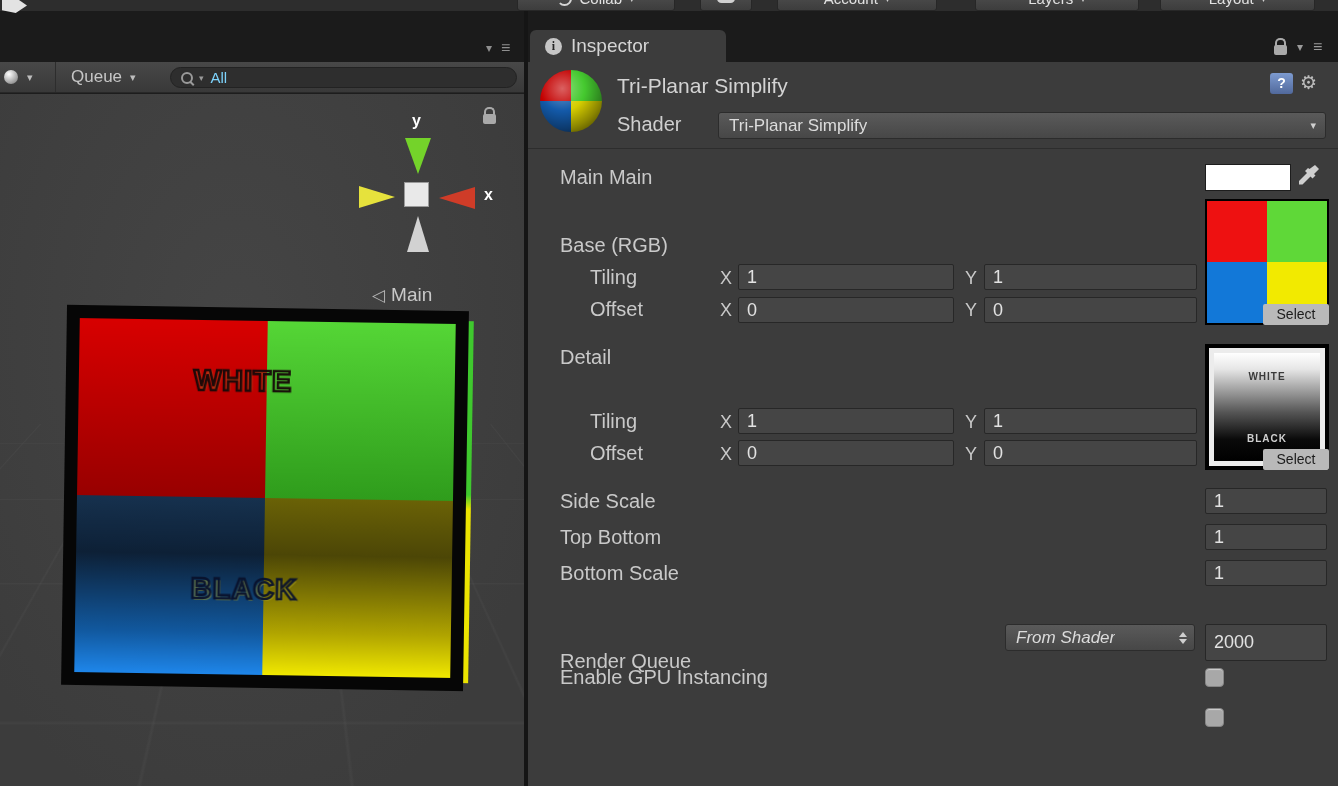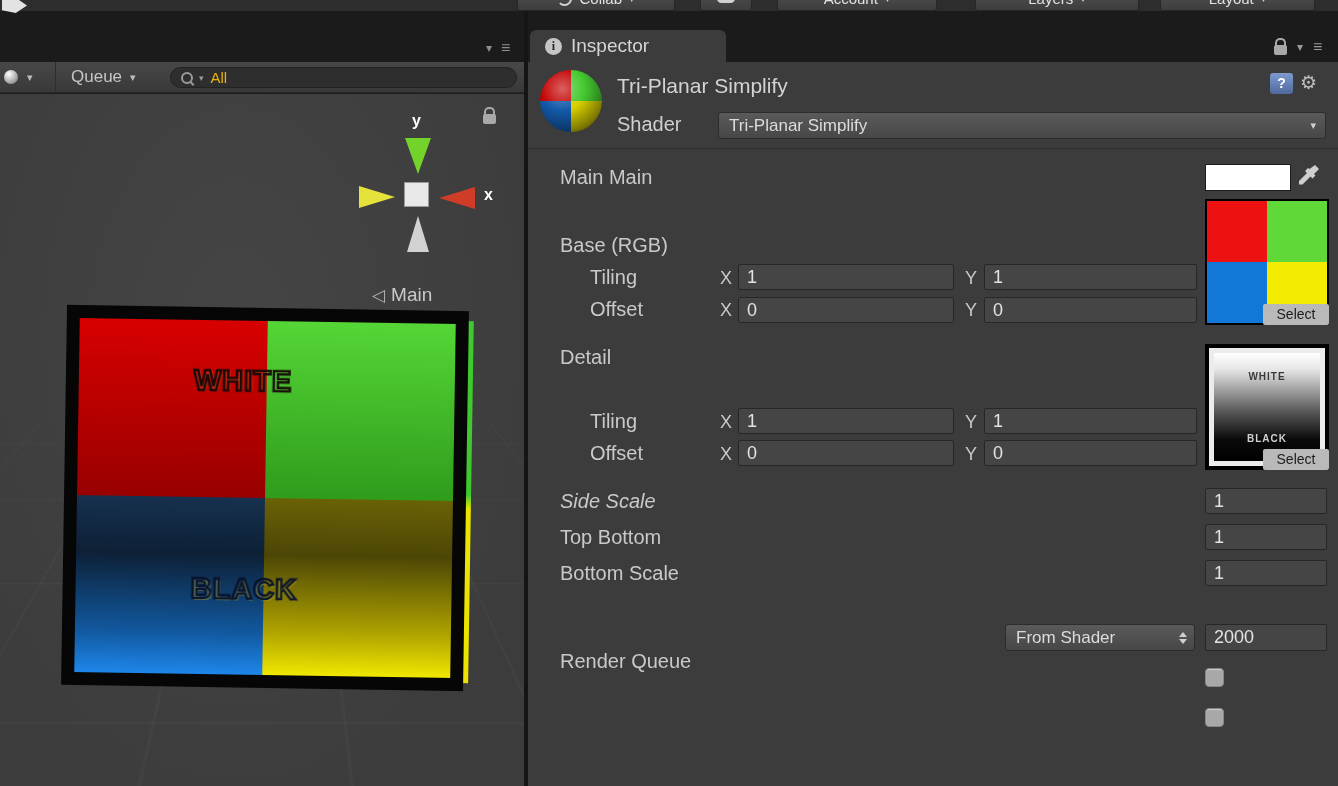--- a/index.html
+++ b/index.html
@@ -32,21 +32,21 @@
   .mini-sphere{width:14px;height:14px;border-radius:50%;background:radial-gradient(circle at 35% 30%,#fff,#6f6f6f);margin-left:4px;}
   .shade-btn .dd{margin-left:9px;font-size:11px;color:#bdbdbd;}
   .gizmos-btn{position:absolute;left:62px;top:0;height:30px;display:flex;align-items:center;gap:8px;
               color:#c6c6c6;font-size:17px;padding:0 9px;}
   .gizmos-btn .dd{font-size:11px;color:#bdbdbd;}
   .search{position:absolute;left:170px;top:5px;width:347px;height:21px;background:#2e2e2e;
           border:1px solid #222;border-radius:11px;display:flex;align-items:center;box-sizing:border-box;}
   .mag{width:8px;height:8px;border:2px solid #9a9a9a;border-radius:50%;position:relative;margin-left:10px;}
   .mag::after{content:"";position:absolute;width:2px;height:5px;background:#9a9a9a;transform:rotate(-45deg);left:8px;top:7px;}
   .search .dd{font-size:9px;color:#9a9a9a;margin-left:6px;}
-  .search-text{margin-left:7px;font-size:15px;color:#eab308;}
+  .search-text{margin-left:7px;font-size:15px;color:#7dd3fc;}
 
   
   .scene-viewport{position:absolute;left:0;top:94px;width:524px;height:692px;overflow:hidden;
                   background:radial-gradient(ellipse at 45% 35%,#454545,#3c3c3c 80%);}
   .vp-grid{position:absolute;left:-320px;top:330px;width:1200px;height:760px;
            background:repeating-linear-gradient(90deg,rgba(170,170,170,.14) 0 1px,transparent 1px 90px),
                       repeating-linear-gradient(0deg,rgba(170,170,170,.14) 0 1px,transparent 1px 90px);
            transform:perspective(520px) rotateX(63deg);transform-origin:top center;opacity:.35;}
   .lock{width:13px;height:10px;background:#a9a9a9;border-radius:2px;position:relative;}
   .lock::before{content:"";position:absolute;width:7px;height:7px;border:2px solid #a9a9a9;border-bottom:none;
@@ -98,21 +98,21 @@
   .help-icon{position:absolute;left:742px;top:11px;width:23px;height:21px;border-radius:3px;
              background:linear-gradient(#7d9bd0,#51699c);color:#fff;font-weight:bold;font-size:14px;
              text-align:center;line-height:21px;}
   .gear-icon{position:absolute;left:772px;top:9px;font-size:19px;color:#bdbdbd;}
   .shader-label{position:absolute;left:89px;top:51px;font-size:20px;color:#cfcfcf;}
   .dropdown{position:absolute;height:27px;background:linear-gradient(#5a5a5a,#474747);border:1px solid #2c2c2c;
             border-radius:3px;display:flex;align-items:center;box-sizing:border-box;color:#dcdcdc;font-size:17px;}
   .dropdown .dd-text{margin-left:10px;white-space:nowrap;overflow:hidden;}
   .dropdown .dd{position:absolute;right:9px;font-size:11px;color:#cfcfcf;}
   .shader-dd{left:190px;top:50px;width:608px;}
-  .rq-dd{left:477px;top:562px;width:190px;}
+  .rq-dd{left:477px;top:562px;width:190px;font-style:italic;}
   .popup-arrows{position:absolute;right:7px;display:flex;flex-direction:column;gap:2px;}
   .pa-up{width:0;height:0;border-left:4px solid transparent;border-right:4px solid transparent;border-bottom:5px solid #cfcfcf;}
   .pa-down{width:0;height:0;border-left:4px solid transparent;border-right:4px solid transparent;border-top:5px solid #cfcfcf;}
 
   .lbl{position:absolute;font-size:20px;color:#c9c9c9;white-space:nowrap;}
   .lbl.dim{color:#7b7b7b;}
   .axlbl{position:absolute;font-size:18px;color:#c9c9c9;}
   .field{position:absolute;background:#454545;border:1px solid #272727;color:#e2e2e2;font-size:18px;
          font-family:inherit;padding:0 8px;box-sizing:border-box;height:26px;border-radius:2px;outline:none;}
   .swatch{position:absolute;left:677px;top:102px;width:86px;height:27px;background:#fff;border:1px solid #1d1d1d;box-sizing:border-box;}
@@ -288,34 +288,35 @@
     <input class="field" style="left: 210px; top: 346px; width: 216px;" readonly="" value="1">
     <div class="axlbl" style="left:437px;top:350px;">Y</div>
     <input class="field" style="left: 456px; top: 346px; width: 213px;" readonly="" value="1">
 
     <div class="lbl" style="left:62px;top:380px;">Offset</div>
     <div class="axlbl" style="left:192px;top:382px;">X</div>
     <input class="field" style="left: 210px; top: 378px; width: 216px;" readonly="" value="0">
     <div class="axlbl" style="left:437px;top:382px;">Y</div>
     <input class="field" style="left: 456px; top: 378px; width: 213px;" readonly="" value="0">
 
-    <div class="lbl" style="left:32px;top:428px;font-style:italic;">Side Scale</div>
+    <div class="lbl" style="left:32px;top:428px;">Side Scale</div>
     <input class="field" style="left: 677px; top: 426px; width: 122px;" readonly="" value="1">
     <div class="lbl" style="left:32px;top:464px;">Top Bottom</div>
     <input class="field" style="left: 677px; top: 462px; width: 122px;" readonly="" value="1">
     <div class="lbl" style="left:32px;top:500px;">Bottom Scale</div>
     <input class="field" style="left: 677px; top: 498px; width: 122px;" readonly="" value="1">
 
     <div class="lbl" style="left:32px;top:564px;margin-top:24px;">Render Queue</div>
     <div class="dropdown rq-dd">
       <span class="dd-text">From Shader</span>
       <span class="popup-arrows">
           <span class="pa-up"></span>
           <span class="pa-down"></span>
         </span>
     </div>
-    <input class="field" style="left: 677px; top: 562px; width: 122px; height: 27px;" readonly="" value="2000">
-
+    <input class="field" style="left: 677px; top: 562px; width: 122px; height: 37px;" readonly="" value="2000">
+
+    <div class="lbl" style="left:32px;top:604px;">Enable GPU Instancing</div>
     <div class="checkbox" style="left:677px;top:606px;"></div>
     <div class="checkbox" style="left:677px;top:646px;"></div>
   </div>
 
 </div>
 
 </body></html>

